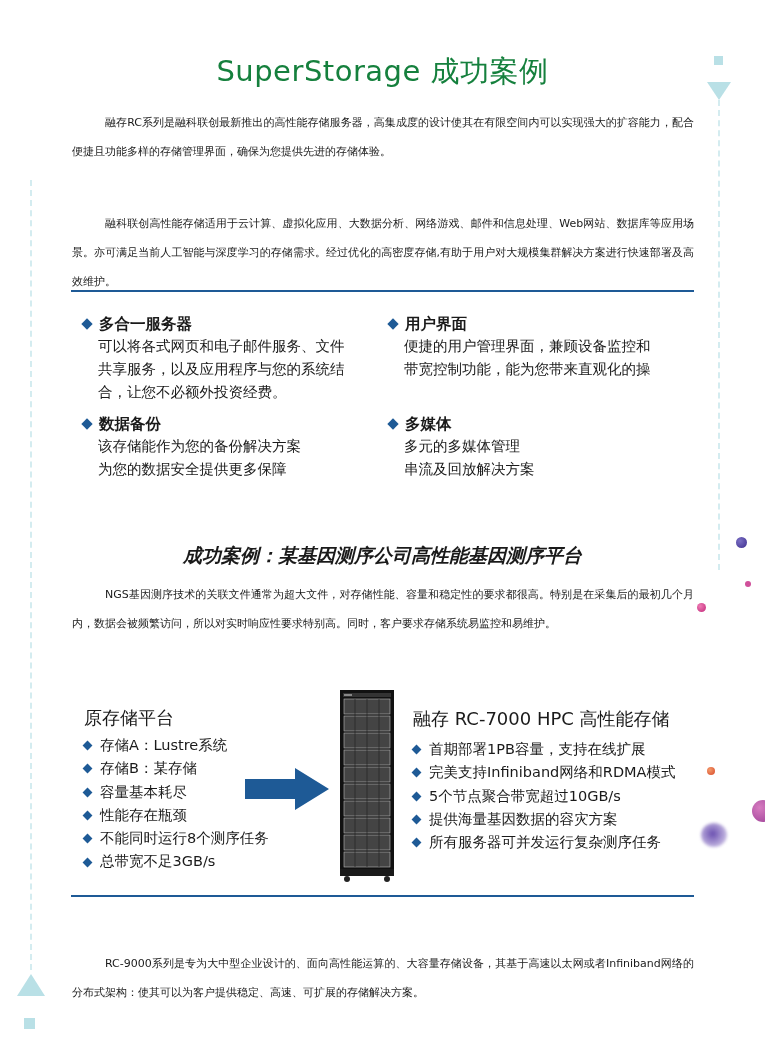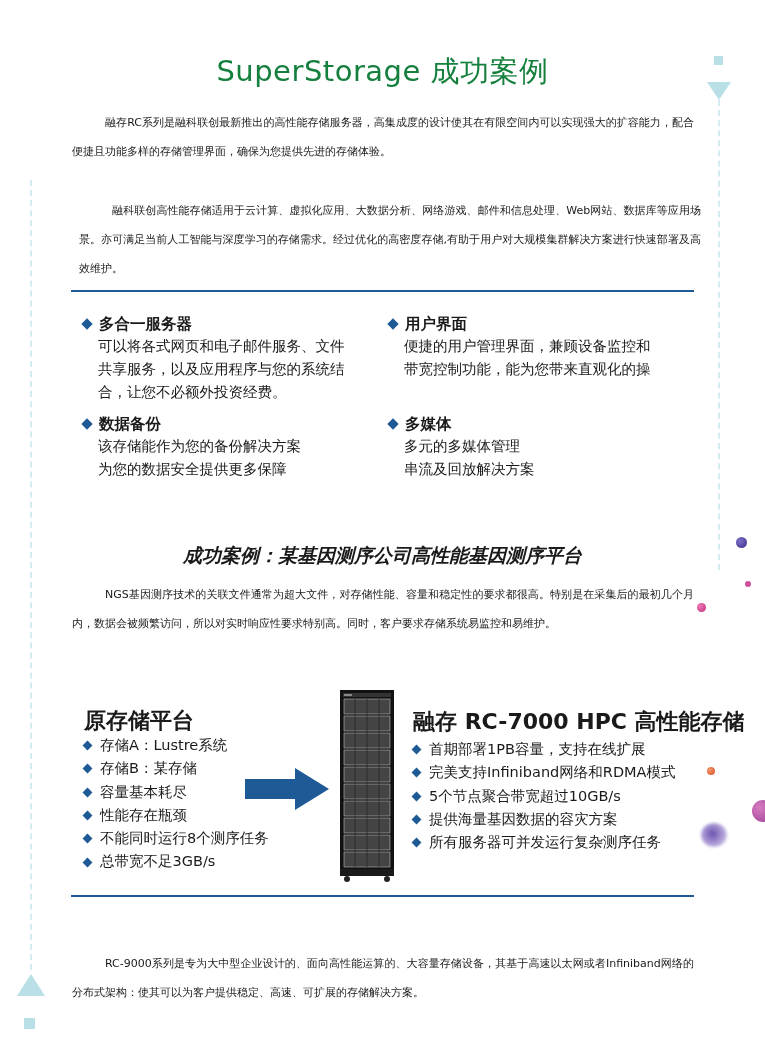--- a/index.html
+++ b/index.html
@@ -21,21 +21,21 @@
 
   .hr { position: absolute; left: 71px; width: 623px; height: 2px; background: #1e5a96; }
 
   .feature { position: absolute; width: 300px; }
   .feature .fhead { font-size: 15.5px; font-weight: bold; line-height: 22px; display: flex; align-items: center; }
   .feature .fbody { padding-left: 18px; font-size: 14.5px; line-height: 23px; color: #1a1a1a; }
   .diamond { display: inline-block; width: 8px; height: 8px; background: #1e5a96; transform: rotate(45deg); margin: 0 8px 0 3px; flex: none; }
 
   .sub-title { position: absolute; top: 543px; left: 0; width: 765px; text-align: center; font-size: 19px; font-weight: bold; color: #1a1a1a; font-style: italic; }
 
-  .box-title { position: absolute; font-size: 22px; font-weight: bold; color: #1a1a1a; text-align: right; }
+  .box-title { position: absolute; font-size: 18px; font-weight: normal; color: #1a1a1a; text-align: right; }
   .blist { position: absolute; font-size: 14.5px; line-height: 23.3px; color: #1a1a1a; }
   .blist li { list-style: none; display: flex; align-items: center; white-space: nowrap; }
   .blist .diamond { width: 7px; height: 7px; margin: 0 9px 0 4px; }
 
   .arrow { position: absolute; left: 245px; top: 768px; }
   .rack { position: absolute; left: 338px; top: 690px; width: 58px; height: 193px; }
 </style>
 </head>
 <body>
 
@@ -48,21 +48,21 @@
 <div class="dot" style="left:736px;top:537px;width:11px;height:11px;background:radial-gradient(circle at 35% 35%,#7a6fc4,#3e2f8e);"></div>
 <div class="dot" style="left:745px;top:581px;width:6px;height:6px;background:#d0509a;"></div>
 <div class="dot" style="left:697px;top:603px;width:9px;height:9px;background:radial-gradient(circle at 35% 35%,#ee7bb4,#c2287a);"></div>
 <div class="dot" style="left:707px;top:767px;width:8px;height:8px;background:radial-gradient(circle at 35% 35%,#f39a6a,#d84a2a);"></div>
 <div class="dot" style="left:752px;top:800px;width:22px;height:22px;background:radial-gradient(circle at 35% 35%,#d77cc0,#9a3e95);"></div>
 <div class="dot" style="left:701px;top:823px;width:26px;height:24px;background:radial-gradient(circle at 45% 45%,#6a4fb0,rgba(150,120,210,0.2));filter:blur(1.5px);"></div>
 
 <h1 class="title">SuperStorage 成功案例</h1>
 
 <p class="para" style="top:108px;"><span class="indent"></span><span>融存RC系列是融科联创最新推出的高性能存储服务器，高集成度的设计使其在有限空间内可以实现强大的扩容能力，配合便捷且功能多样的存储管理界面，确保为您提供先进的存储体验。</span></p>
-<p class="para" style="top:196px;margin-left:7px;"><span class="indent"></span><span>融科联创高性能存储适用于云计算、虚拟化应用、大数据分析、网络游戏、邮件和信息处理、Web网站、数据库等应用场景。亦可满足当前人工智能与深度学习的存储需求。经过优化的高密度存储,有助于用户对大规模集群解决方案进行快速部署及高效维护。</span></p>
+<p class="para" style="top:209px;"><span class="indent"></span><span>融科联创高性能存储适用于云计算、虚拟化应用、大数据分析、网络游戏、邮件和信息处理、Web网站、数据库等应用场景。亦可满足当前人工智能与深度学习的存储需求。经过优化的高密度存储,有助于用户对大规模集群解决方案进行快速部署及高效维护。</span></p>
 
 <div class="hr" style="top:290px;"></div>
 
 <div class="feature" style="left:80px;top:313px;">
   <div class="fhead">
       <span class="diamond"></span>
       <span>多合一服务器</span>
     </div>
   <div class="fbody">
     <div>可以将各式网页和电子邮件服务、文件</div>

